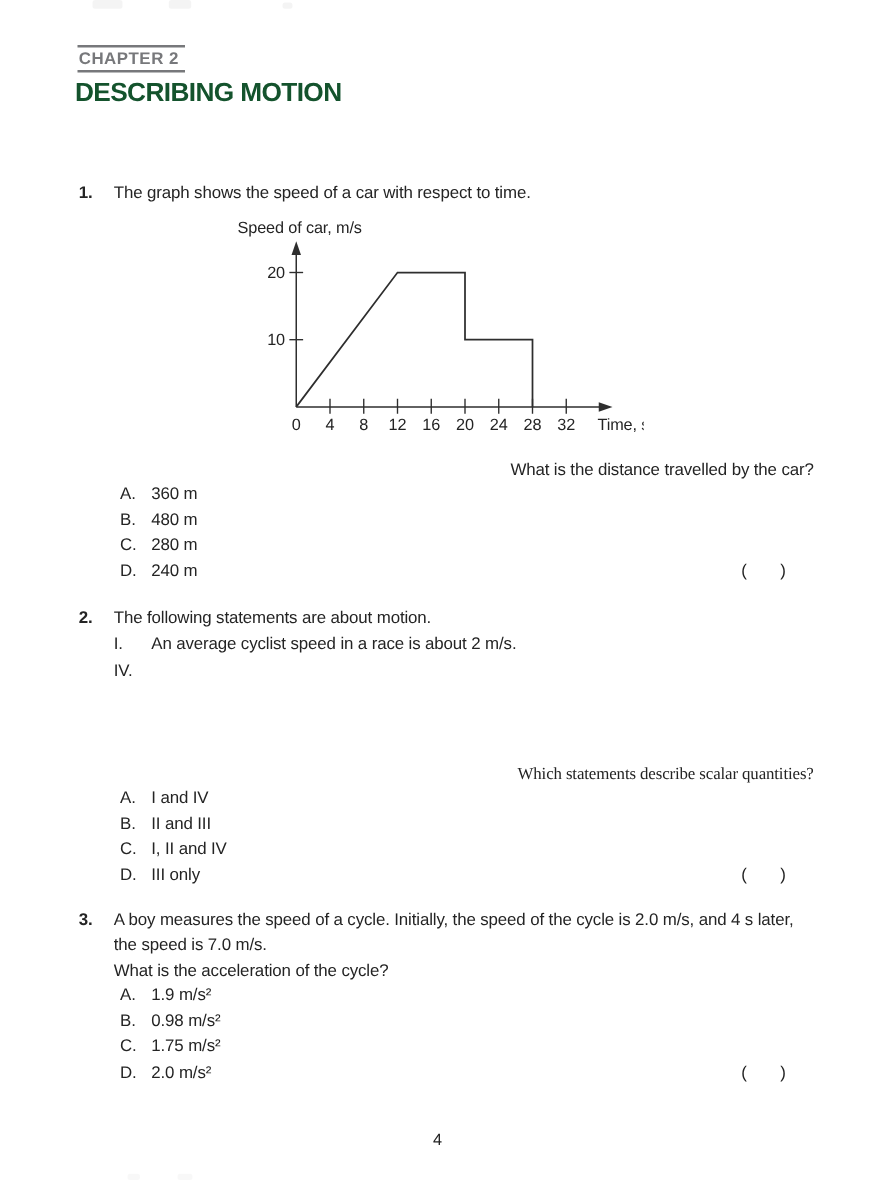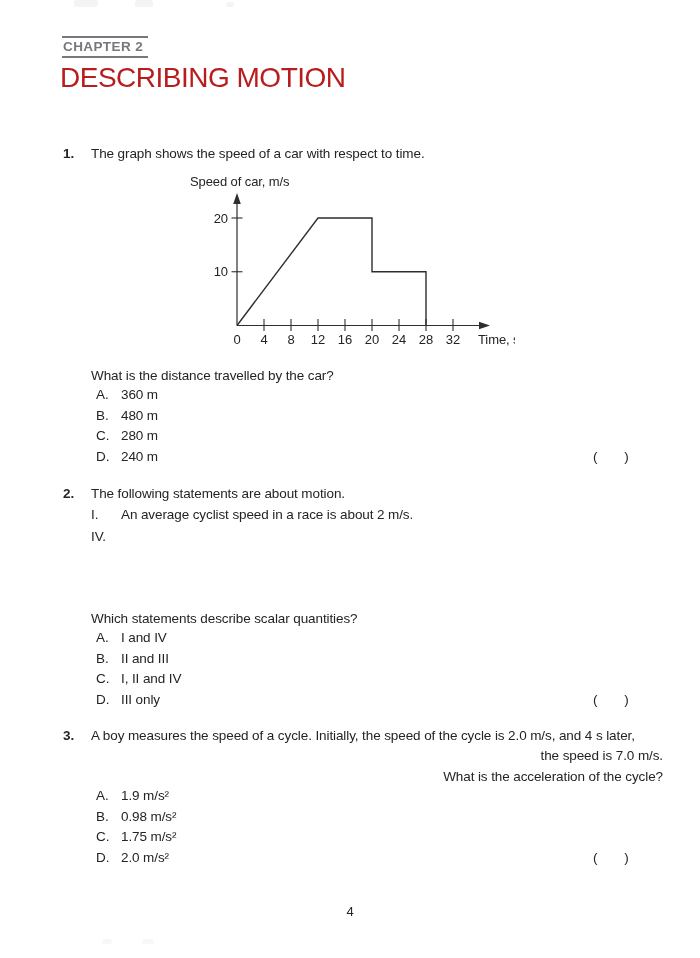--- a/index.html
+++ b/index.html
@@ -9,29 +9,29 @@
     font-size:13.5px;letter-spacing:-0.1px;
   }
   .chapter-tag{
     position:absolute;left:62px;top:36px;display:inline-block;
     border-top:2.5px solid #77787b;border-bottom:2.5px solid #77787b;
     color:#77787b;font-weight:bold;font-size:13.5px;line-height:14px;
     padding:2px 5px 2px 1px;letter-spacing:0.4px;
   }
   .title{
     position:absolute;left:60px;top:64px;margin:0;
-    font-size:28px;line-height:1;font-weight:normal;color:#b91c1c;letter-spacing:-0.5px;
+    font-size:21px;line-height:1;font-weight:bold;color:#14532d;letter-spacing:-0.5px;
   }
   .qhead{position:absolute;left:63px;display:flex;line-height:19px;width:600px;}
   .qnum{flex:none;width:28px;font-weight:bold;}
   .qline{line-height:19px;}
   .qblock{position:absolute;left:63px;width:600px;line-height:20.4px;}
   .qblock .row1{display:flex;}
-  .qblock .cont{margin-left:28px;text-align:right;}
-  .question-line{position:absolute;left:91px;line-height:19px;width:560px;}
+  .qblock .cont{margin-left:28px;}
+  .question-line{position:absolute;left:91px;line-height:19px;width:560px;text-align:right;}
   .opts{position:absolute;left:96px;width:420px;}
   .opt-row{display:flex;line-height:20.5px;}
   .opts-tight .opt-row{line-height:20.6px;}
   .opt-letter{flex:none;width:25px;}
   .stmts{position:absolute;left:91px;width:560px;}
   .stmt-row{display:flex;line-height:22.4px;}
   .stmt-label{flex:none;width:30px;}
   .answer{position:absolute;left:593px;line-height:20.5px;color:#242424;}
   .pagenum{position:absolute;left:0;top:904px;width:700px;text-align:center;font-size:13px;color:#242424;}
   
@@ -129,21 +129,21 @@
   <div class="stmts" style="top:504px;">
     <div class="stmt-row">
       <span class="stmt-label">I.</span>
       <span>An average cyclist speed in a race is about 2 m/s.</span>
     </div>
     <div class="stmt-row">
       <span class="stmt-label">IV.</span>
     </div>
   </div>
 
-  <div class="question-line" style="top:609px;">Which statements describe scalar quantities?</div>
+  <div class="question-line" style="top:609px;font-family:Liberation Serif, serif;">Which statements describe scalar quantities?</div>
 
   <div class="opts opts-tight" style="top:628px;">
     <div class="opt-row">
       <span class="opt-letter">A.</span>
       <span class="opt-text">I and IV</span>
     </div>
     <div class="opt-row">
       <span class="opt-letter">B.</span>
       <span class="opt-text">II and III</span>
     </div>

